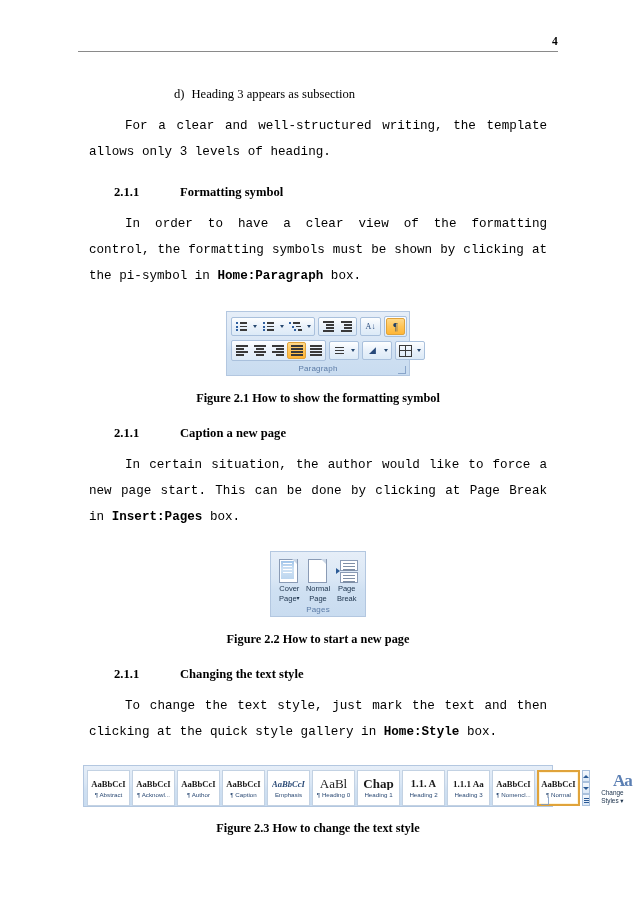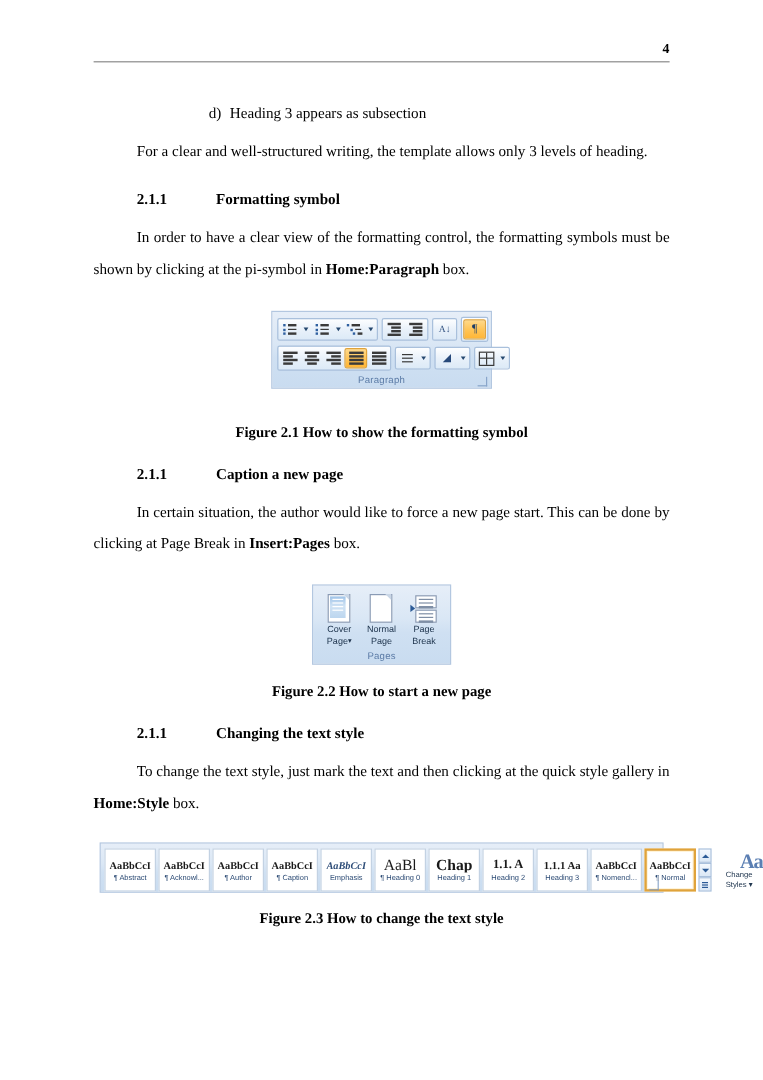--- a/index.html
+++ b/index.html
@@ -45,26 +45,27 @@
   }
   .list-item {
     margin: 0;
     padding: 0 0 0 96px;
     font-size: 12.6px;
     line-height: 16px;
     margin-top: 6px;
   }
   .list-item .marker { margin-right: 7px; }
   .para {
-    margin: 0;
+    margin: 11px;
     font-size: 12.6px;
     line-height: 26px;
     text-align: justify;
     text-indent: 36px;
     margin-top: 11px;
+    font-family: Liberation Mono, monospace;
   }
   .heading {
     margin: 0;
     font-size: 12.6px;
     font-weight: bold;
     line-height: 16px;
     margin-top: 19px;
     padding-left: 36px;
   }
   .heading .hnum {
@@ -140,21 +141,21 @@
   }
   
   .lines { display:flex; flex-direction:column; justify-content:center; gap:1.5px; }
   .lines i { display:block; height:1.5px; background:#3a3a3a; }
   .bullets { display:flex; flex-direction:column; gap:1.5px; }
   .bullets span { display:flex; align-items:center; gap:1.5px; }
   .bullets em { width:2px; height:2px; background:#2f60a0; display:block; }
   .bullets i { height:1.5px; background:#3a3a3a; display:block; }
 
   
-  #fig-pages { width: 116px; padding: 5px 5px 0 5px; }
+  #fig-pages { width: 96px; padding: 5px 5px 0 5px; }
   .pages-row { display: flex; justify-content: center; gap: 2px; }
   .pages-btn {
     width: 35px;
     display: flex; flex-direction: column; align-items: center;
     padding-top: 2px;
   }
   .doc-icon { width: 20px; height: 24px; position: relative; }
   .doc-icon .sheet {
     position:absolute; left:0; top:0; width:17px; height:22px;
     background:#ffffff; border:1px solid #8a9bb5;
@@ -191,21 +192,21 @@
     line-height: 9px;
     text-align: center;
     margin-top: 1px;
   }
   .pages-btn .lbl .dd {
     font-size: 6px;
     vertical-align: 1px;
   }
 
   
-  #fig-styles { width: 470px; padding: 4px 3px 0 3px; display:flex; flex-direction:row; }
+  #fig-styles { width: 470px; padding: 4px 3px 0 3px; display:flex; flex-direction:column; }
   .styles-main { display: flex; align-items: stretch; }
   .style-gallery { display: flex; gap: 2px; }
   .style-cell {
     width: 43px;
     box-sizing: border-box;
     background: #ffffff;
     border: 1px solid #c3d2e3;
     display: flex; flex-direction: column;
     align-items: center; justify-content: center;
     padding: 2px 0 1px 0;
@@ -462,21 +463,21 @@
             </div>
             <div class="caret"></div>
           </div>
         </div>
 
         <div class="ribbon-label">Paragraph</div>
         <div class="dlg-launcher"></div>
       </div>
     </div>
 
-    <p class="caption" style="margin-top:28px;">Figure 2.1 How to show the formatting symbol</p>
+    <p class="caption" style="margin-top:14px;">Figure 2.1 How to show the formatting symbol</p>
 
     <h3 class="heading">
       <span class="hnum">2.1.1</span><span>Caption a new page</span>
     </h3>
 
     <p class="para"><span>In certain situation, the author would like to force a new page start. This can be done by clicking at Page Break in </span><b>Insert:Pages</b><span> box.</span></p>
 
     <div class="figure-wrap" style="margin-top:21px;">
       <div class="ribbon" id="fig-pages">
         <div class="pages-row">

